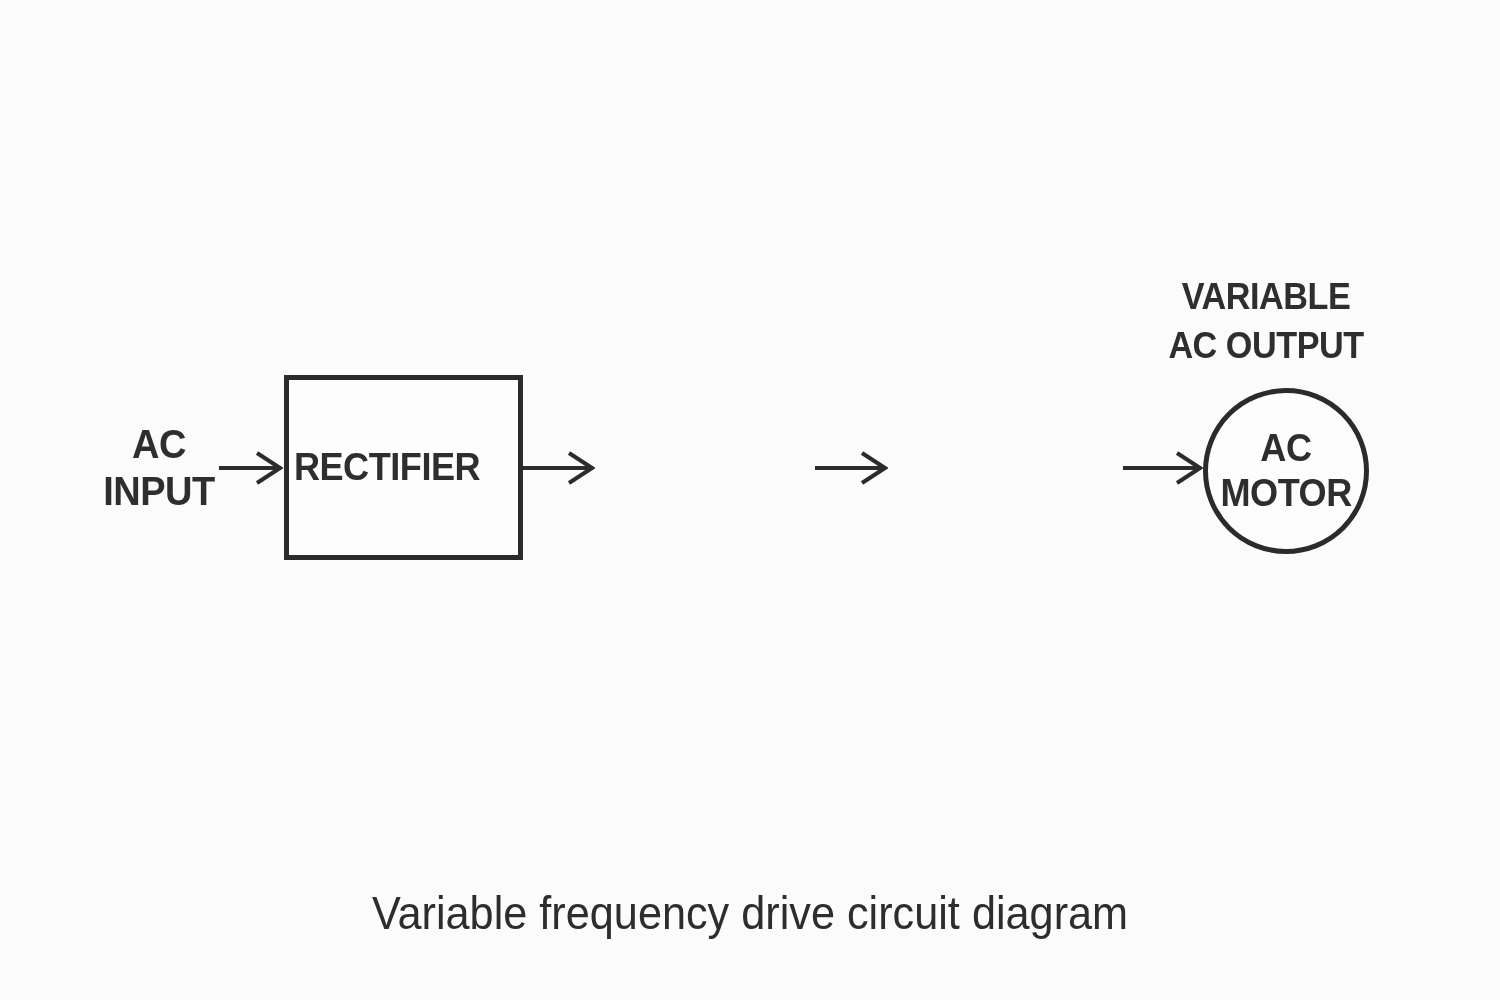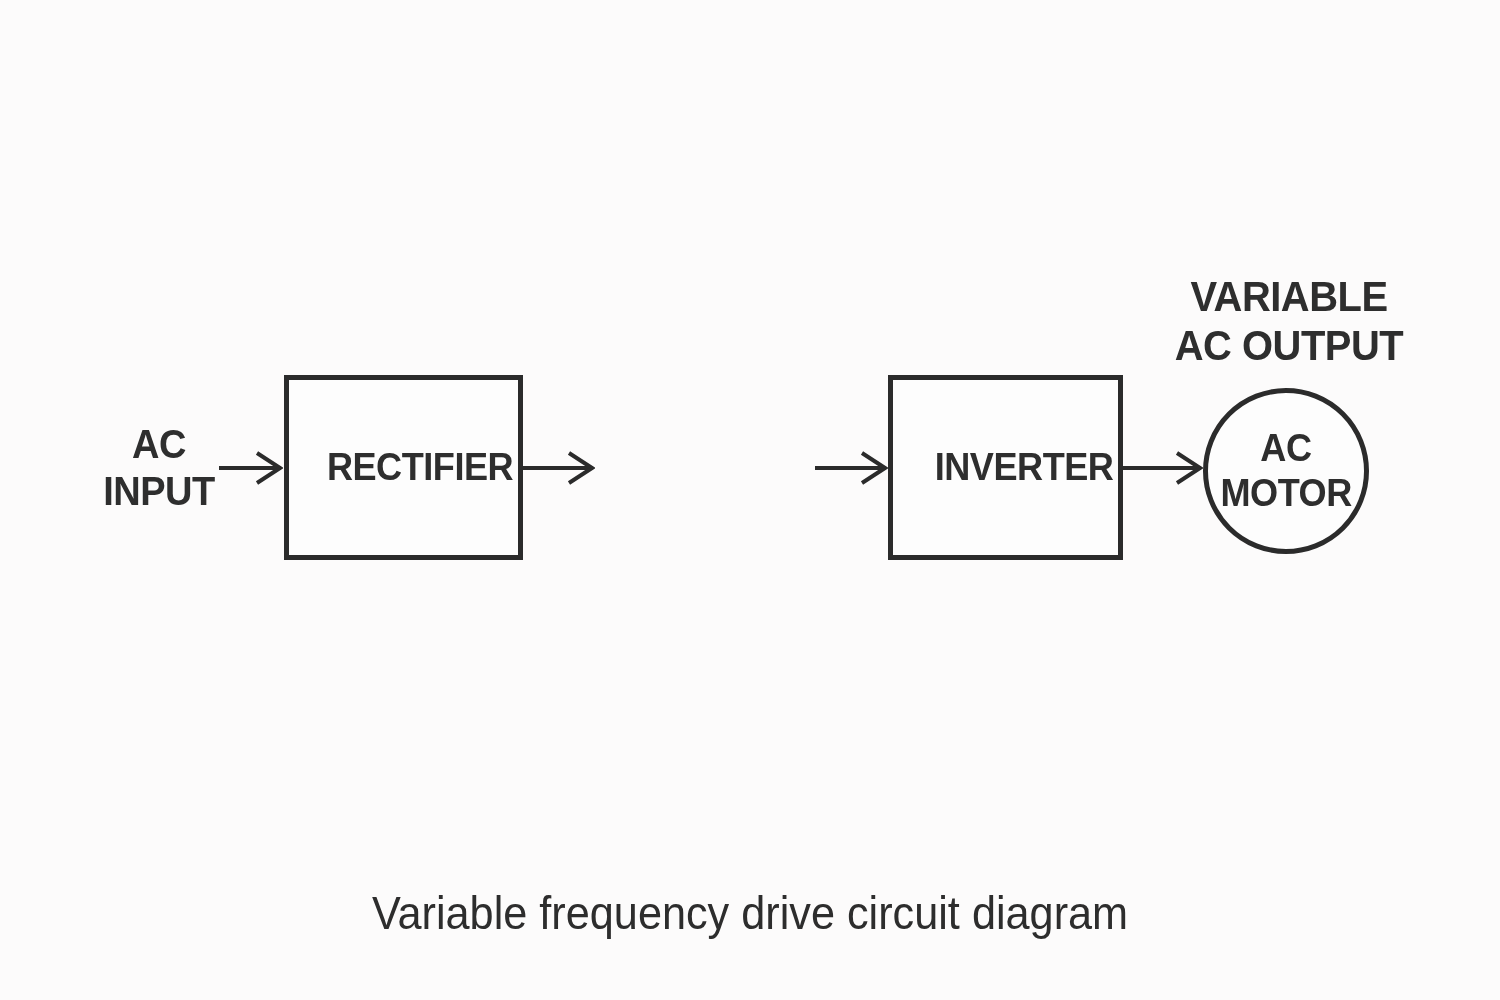--- a/index.html
+++ b/index.html
@@ -20,21 +20,21 @@
   
   .block {
     position: absolute;
     top: 375px;
     height: 185px;
     box-sizing: border-box;
     border: 5px solid #2b2b2b;
     background: #fdfdfd;
     display: flex;
     align-items: center;
-    justify-content: flex-end;
+    justify-content: flex-start;
   }
   .block-label {
     font-weight: bold;
     font-size: 38px;
     letter-spacing: -0.5px;
     transform: scaleX(0.95);
     transform-origin: center;
     white-space: nowrap;
     color: #2e2e2e;
   }
@@ -76,24 +76,24 @@
   }
   #ac-input-label {
     left: 39px;
     top: 421px;
     width: 240px;
     font-size: 40px;
     line-height: 47px;
     letter-spacing: -0.5px;
   }
   #variable-output-label {
-    left: 1089px;
+    left: 1066px;
     top: 272px;
     width: 400px;
-    font-size: 42px;
+    font-size: 36px;
     line-height: 49px;
     letter-spacing: -0.5px;
   }
   .io-line { transform: scaleX(0.95); transform-origin: center; }
 
   
   .arrow { position: absolute; top: 445px; }
   .arrow svg { display: block; }
 
   
@@ -141,23 +141,20 @@
   </div>
 
 
   <div class="arrow" style="left:815px;">
     <svg width="73" height="46" viewBox="0 0 73 46">
       <line x1="0" y1="23" x2="68" y2="23" stroke="#2b2b2b" stroke-width="4"></line>
       <polyline points="47,8 70,23 47,38" fill="none" stroke="#2b2b2b" stroke-width="4"></polyline>
     </svg>
   </div>
 
-  <div id="block-inverter" class="block">
-    <span class="block-label">INVERTER</span>
-  </div>
 
   <div class="arrow" style="left:1123px;">
     <svg width="80" height="46" viewBox="0 0 80 46">
       <line x1="0" y1="23" x2="75" y2="23" stroke="#2b2b2b" stroke-width="4"></line>
       <polyline points="54,8 77,23 54,38" fill="none" stroke="#2b2b2b" stroke-width="4"></polyline>
     </svg>
   </div>
 
   <div id="variable-output-label" class="io-label">
     <div class="io-line">VARIABLE</div>

